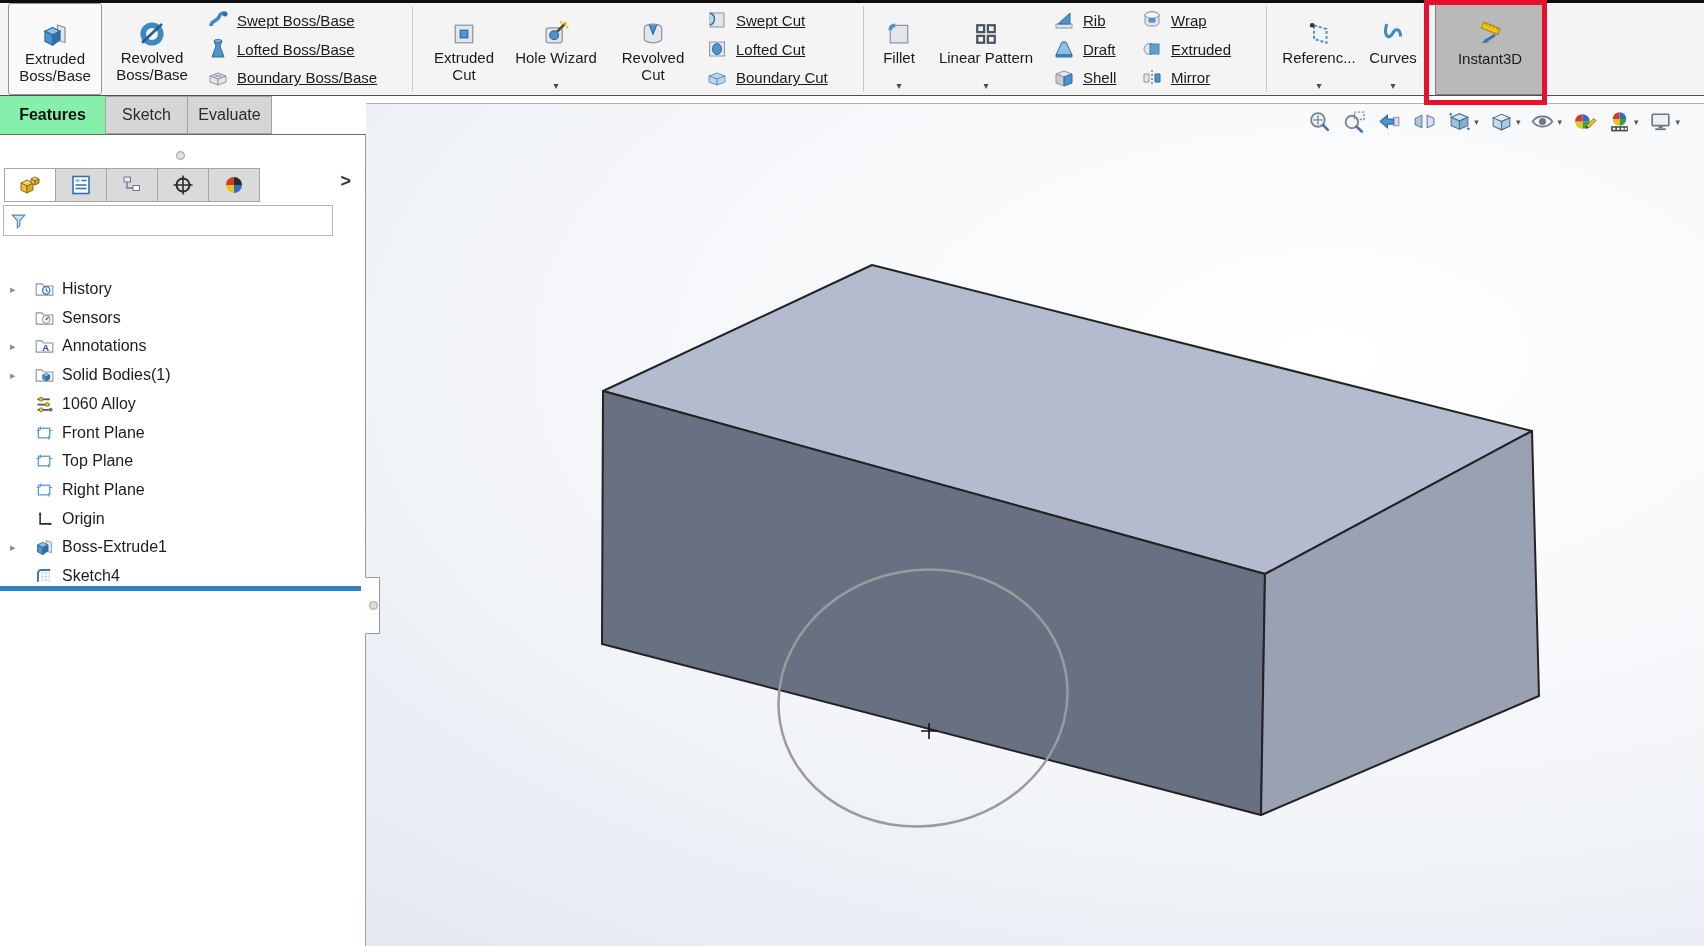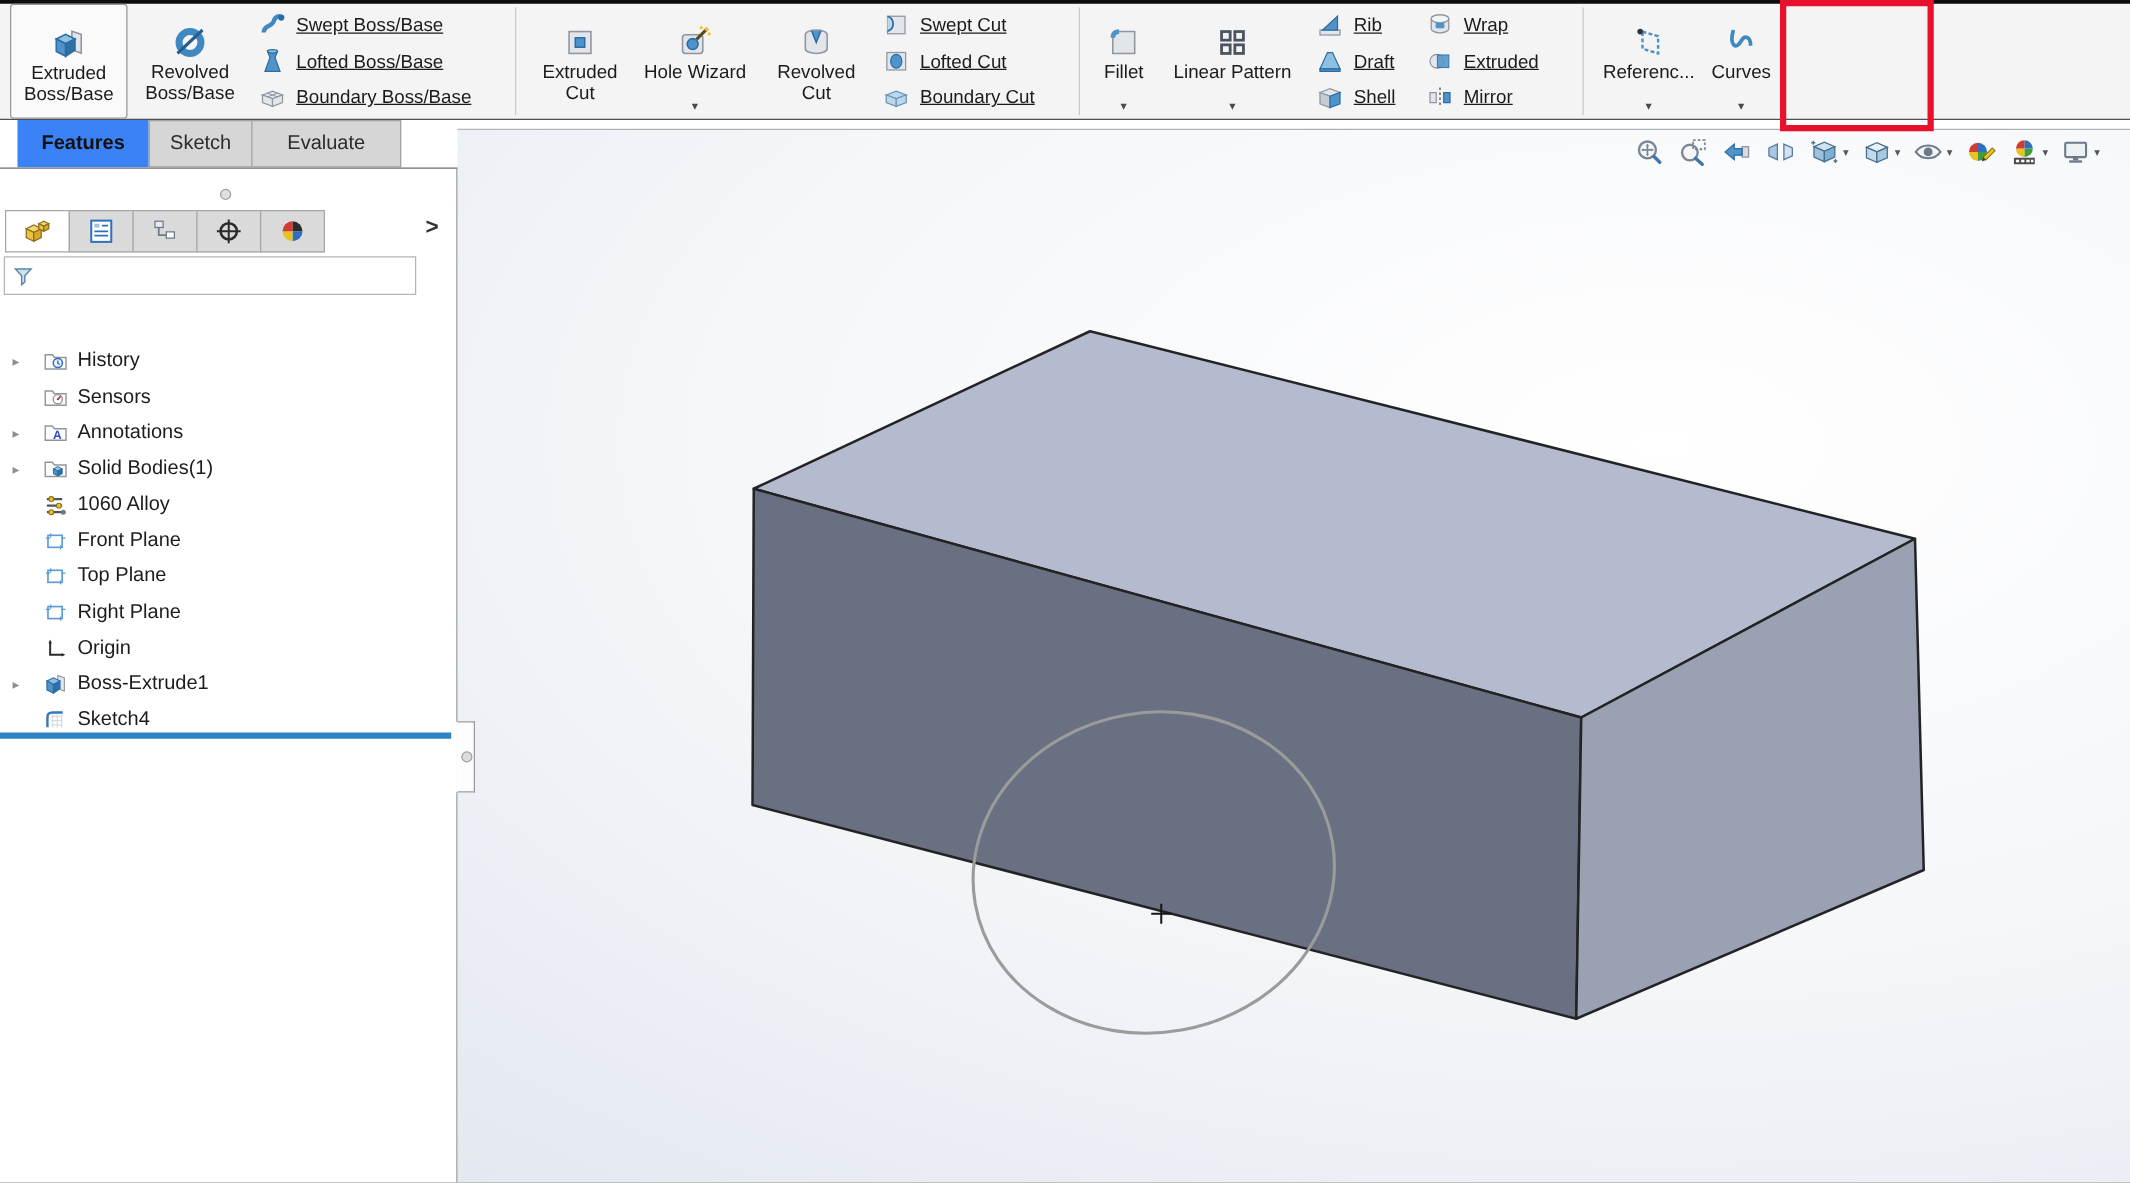--- a/index.html
+++ b/index.html
@@ -25,24 +25,24 @@
   .dd{position:absolute;bottom:4px;left:50%;transform:translateX(-50%);
       font-size:10px;color:#4a4a4a;line-height:10px;}
 
   .red-box{position:absolute;left:1424px;top:0;width:123px;height:105px;
            border:5px solid #e8112d;box-sizing:border-box;z-index:40;pointer-events:none;}
 
   
   .tabrow{position:absolute;left:0;top:96px;width:1704px;height:38px;background:#ffffff;display:flex;}
   .tab{height:100%;display:flex;align-items:center;justify-content:center;
        font-size:16px;box-sizing:border-box;flex:none;cursor:default;}
-  .tab-active{width:105px;color:#111;font-weight:bold;background:#3b82f6;margin-left:14px;}
+  .tab-active{width:105px;color:#111;font-weight:bold;background:#86efac;}
   .tab-idle{background:#d6d6d7;border:1px solid #a3a3a3;color:#2b2b2b;}
   .tab-sketch{width:83px;}
-  .tab-evaluate{width:120px;margin-left:-1px;}
+  .tab-evaluate{width:85px;margin-left:-1px;}
 
   
   .panel{position:absolute;left:0;top:134px;width:366px;height:812px;background:#fff;
          border-top:1px solid #6d6d6d;border-right:1px solid #9a9a9a;box-sizing:border-box;z-index:10;}
   .dot-handle{position:absolute;left:176px;top:16px;width:7px;height:7px;border-radius:50%;
               background:#e0e0e0;border:1px solid #9f9f9f;}
   .ttabs{position:absolute;left:5px;top:33px;height:34px;display:flex;}
   .ttab{width:52px;height:34px;display:flex;align-items:center;justify-content:center;
         border:1px solid #a6a6a6;margin-left:-1px;background:#dadada;box-sizing:border-box;}
   .ttab-active{background:#fff;}
@@ -278,20 +278,31 @@
     </div>
 
     <div class="big-btn" style="width:64px;">
       <svg class="ic" viewBox="0 0 24 24">
         <path d="M7 4 C4 14 9 17 12 11 C14 7 18 8 18 14" fill="none" stroke="#3f88c0" stroke-width="2.4"></path>
       </svg>
       <span>Curves</span>
       <span class="dd">▾</span>
     </div>
 
+    <div class="big-btn instant" style="margin-left: 10px; width: 110px; background: rgb(185, 185, 185);">
+      <svg class="ic" viewBox="0 0 24 24">
+        <g transform="rotate(22 12 8)">
+          <rect x="5" y="4" width="14" height="5" fill="#f2c41d" stroke="#b08d0e"></rect>
+          <path d="M8 4 v2 M11 4 v2 M14 4 v2 M17 4 v2" stroke="#b08d0e" stroke-width="0.9"></path>
+        </g>
+        <line x1="16" y1="12" x2="8" y2="17" stroke="#3f74ad" stroke-width="2.4"></line>
+        <polygon points="5.5,18.5 11,17.8 8.5,14.8" fill="#3f74ad"></polygon>
+      </svg>
+      <span>Instant3D</span>
+    </div>
   </div>
 
   <div class="tabrow">
     <div class="tab tab-active">
       <span>Features</span>
     </div>
     <div class="tab tab-idle tab-sketch">
       <span>Sketch</span>
     </div>
     <div class="tab tab-idle tab-evaluate">

